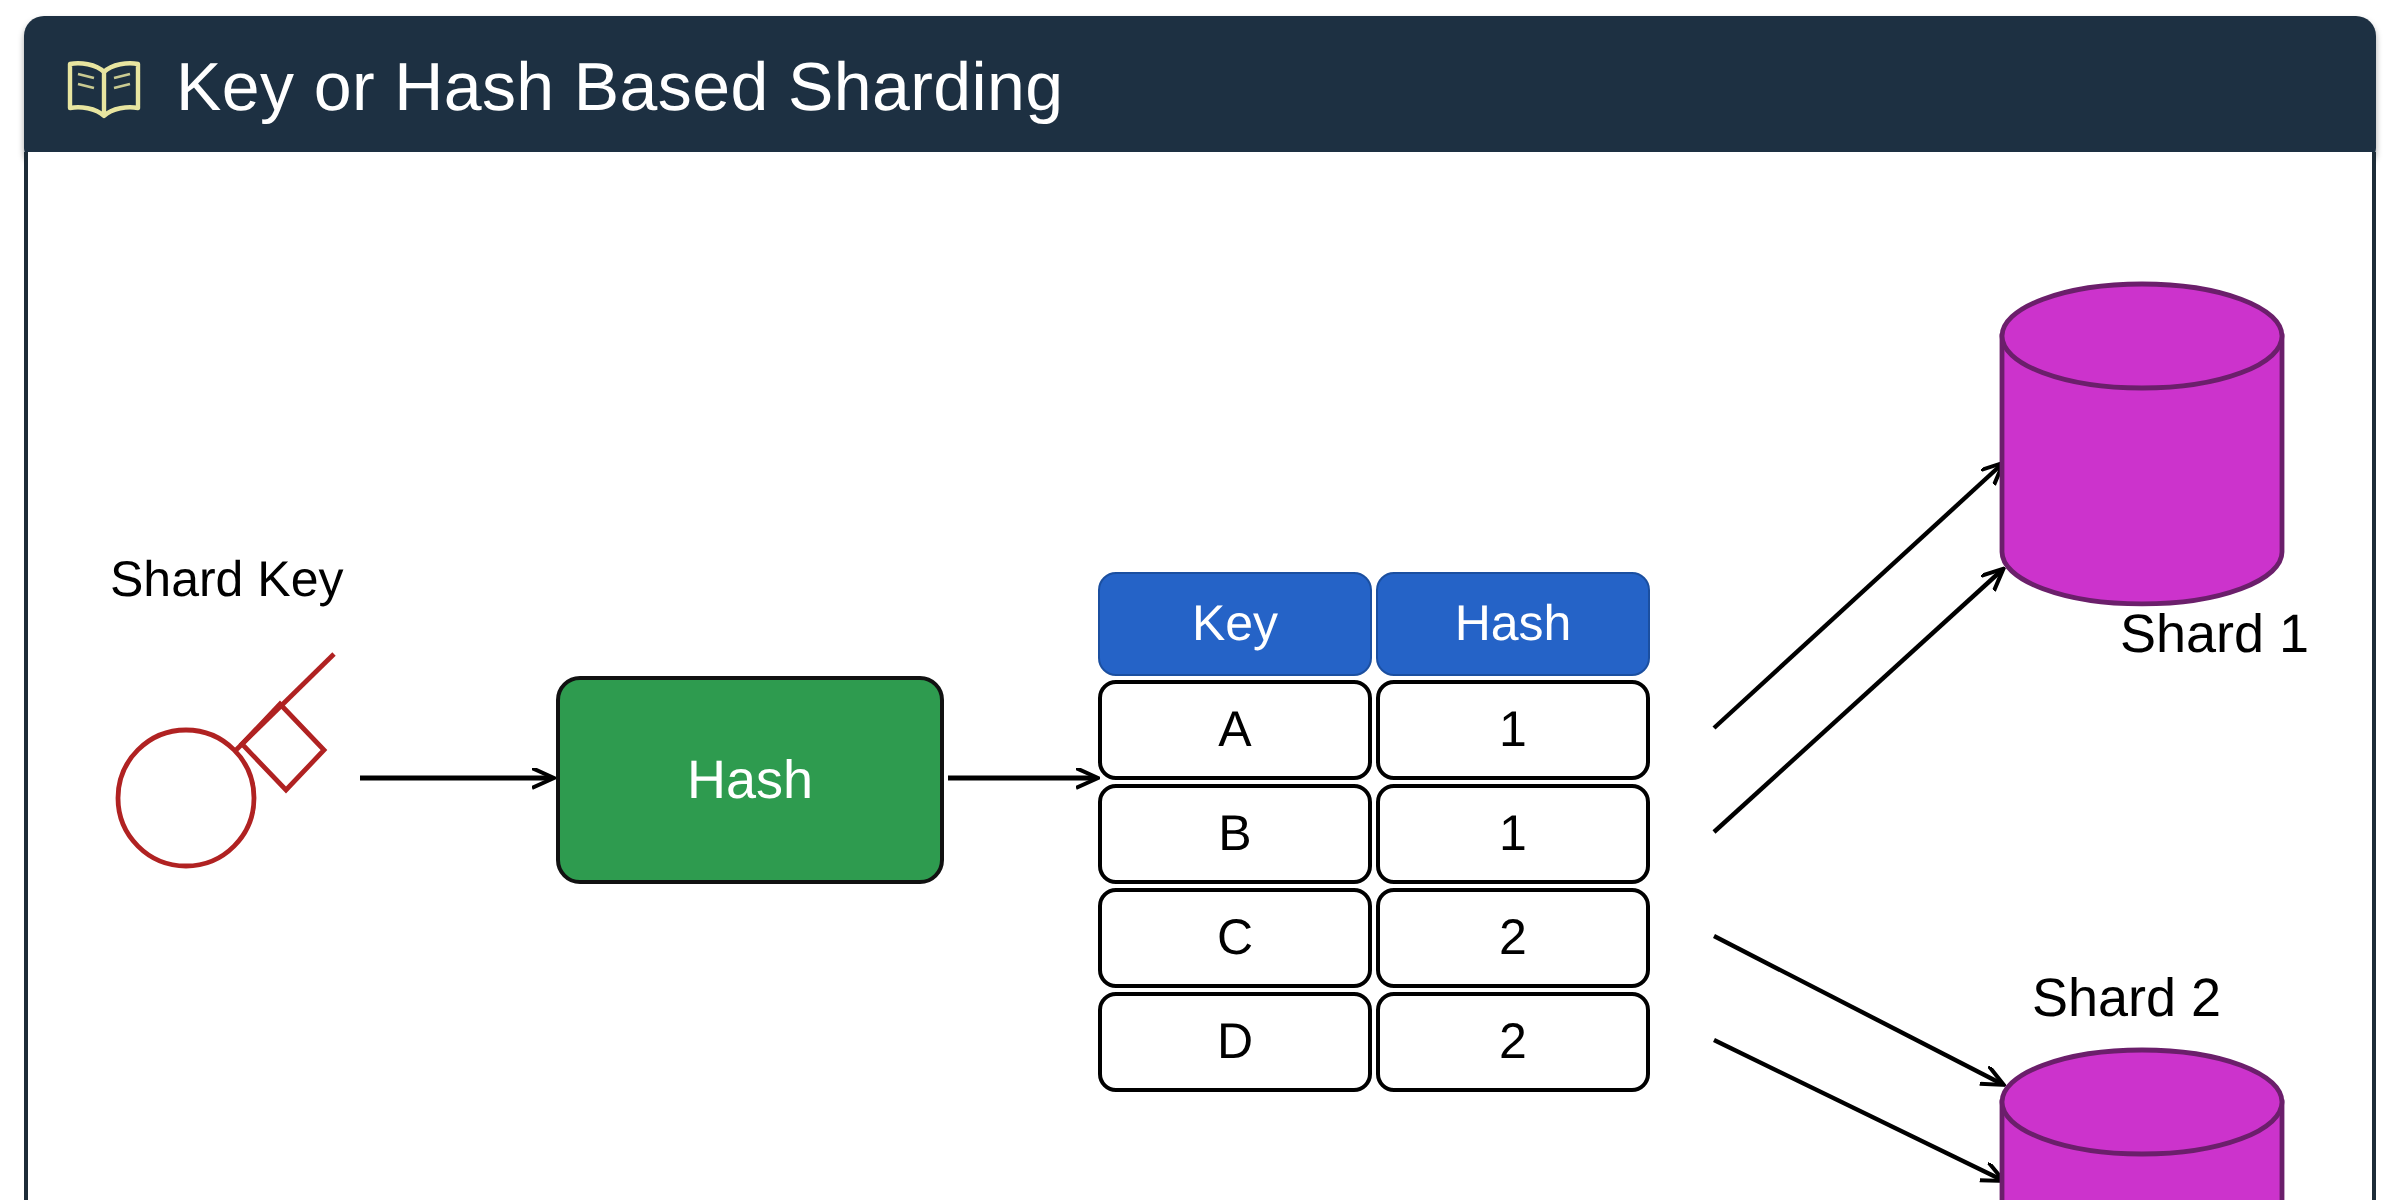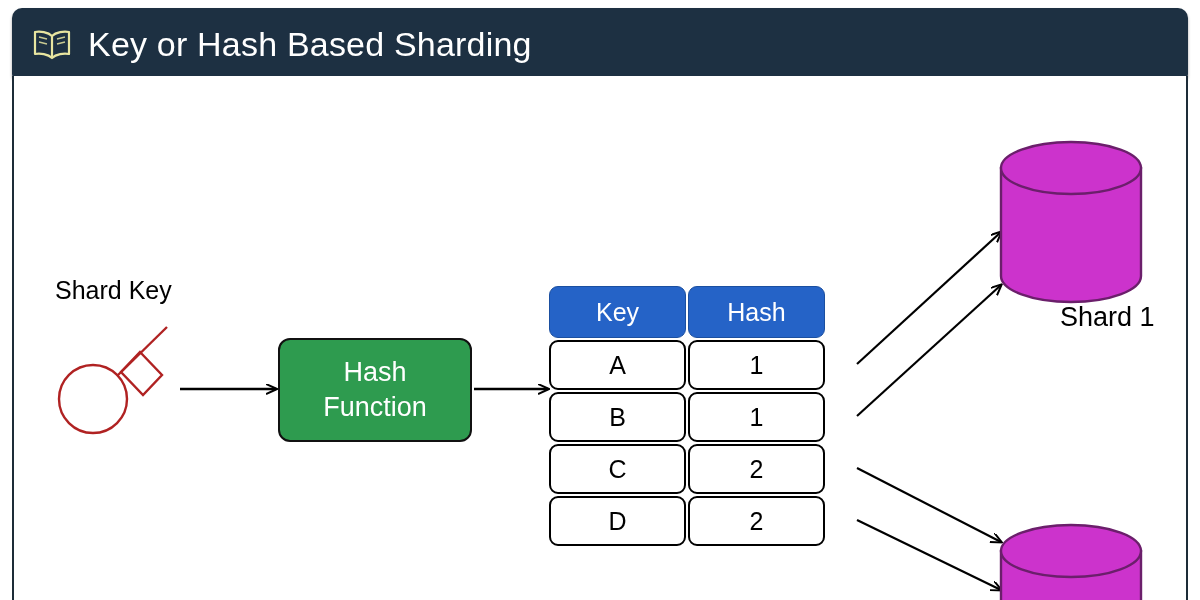--- a/index.html
+++ b/index.html
@@ -197,21 +197,20 @@
     <g>
       <path d="M1001 551 L1001 640 A70 26 0 0 0 1141 640 L1141 551 Z" fill="#cc33cc" stroke="#6b1f6b" stroke-width="2.4"></path>
       <ellipse cx="1071" cy="551" rx="70" ry="26" fill="#cc33cc" stroke="#6b1f6b" stroke-width="2.4"></ellipse>
     </g>
   </svg>
 
   <div id="shard-key-label">Shard Key</div>
 
   <div id="hash-function-box">
     <span>Hash</span>
-    <span>Function</span>
   </div>
 
   <div id="hash-table">
     <div class="table-row">
       <div class="cell head">Key</div>
       <div class="cell head">Hash</div>
     </div>
     <div class="table-row">
       <div class="cell body">A</div>
       <div class="cell body">1</div>
@@ -224,14 +223,15 @@
       <div class="cell body">C</div>
       <div class="cell body">2</div>
     </div>
     <div class="table-row">
       <div class="cell body">D</div>
       <div class="cell body">2</div>
     </div>
   </div>
 
   <div class="shard-label" id="shard-1-label">Shard 1</div>
+  <div class="shard-label" id="shard-2-label">Shard 2</div>
 
 </div>
 
 </body></html>

